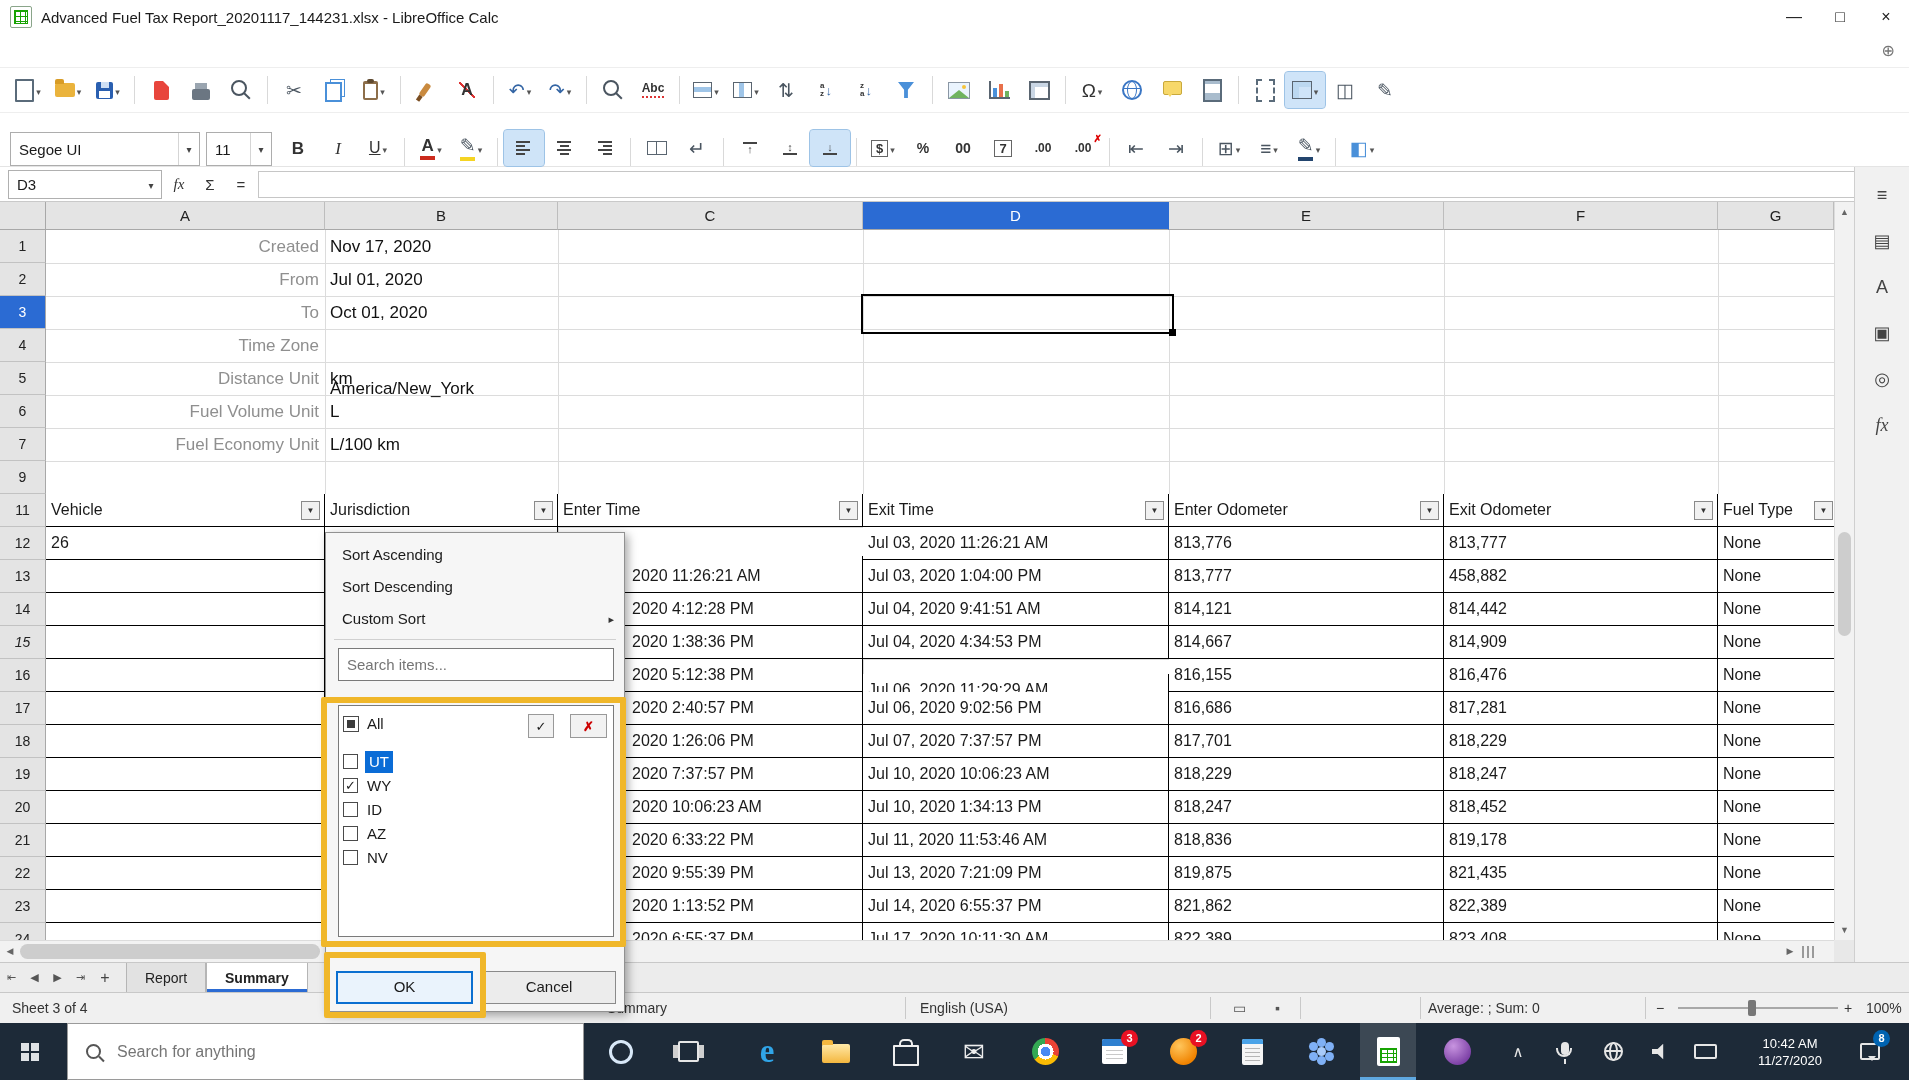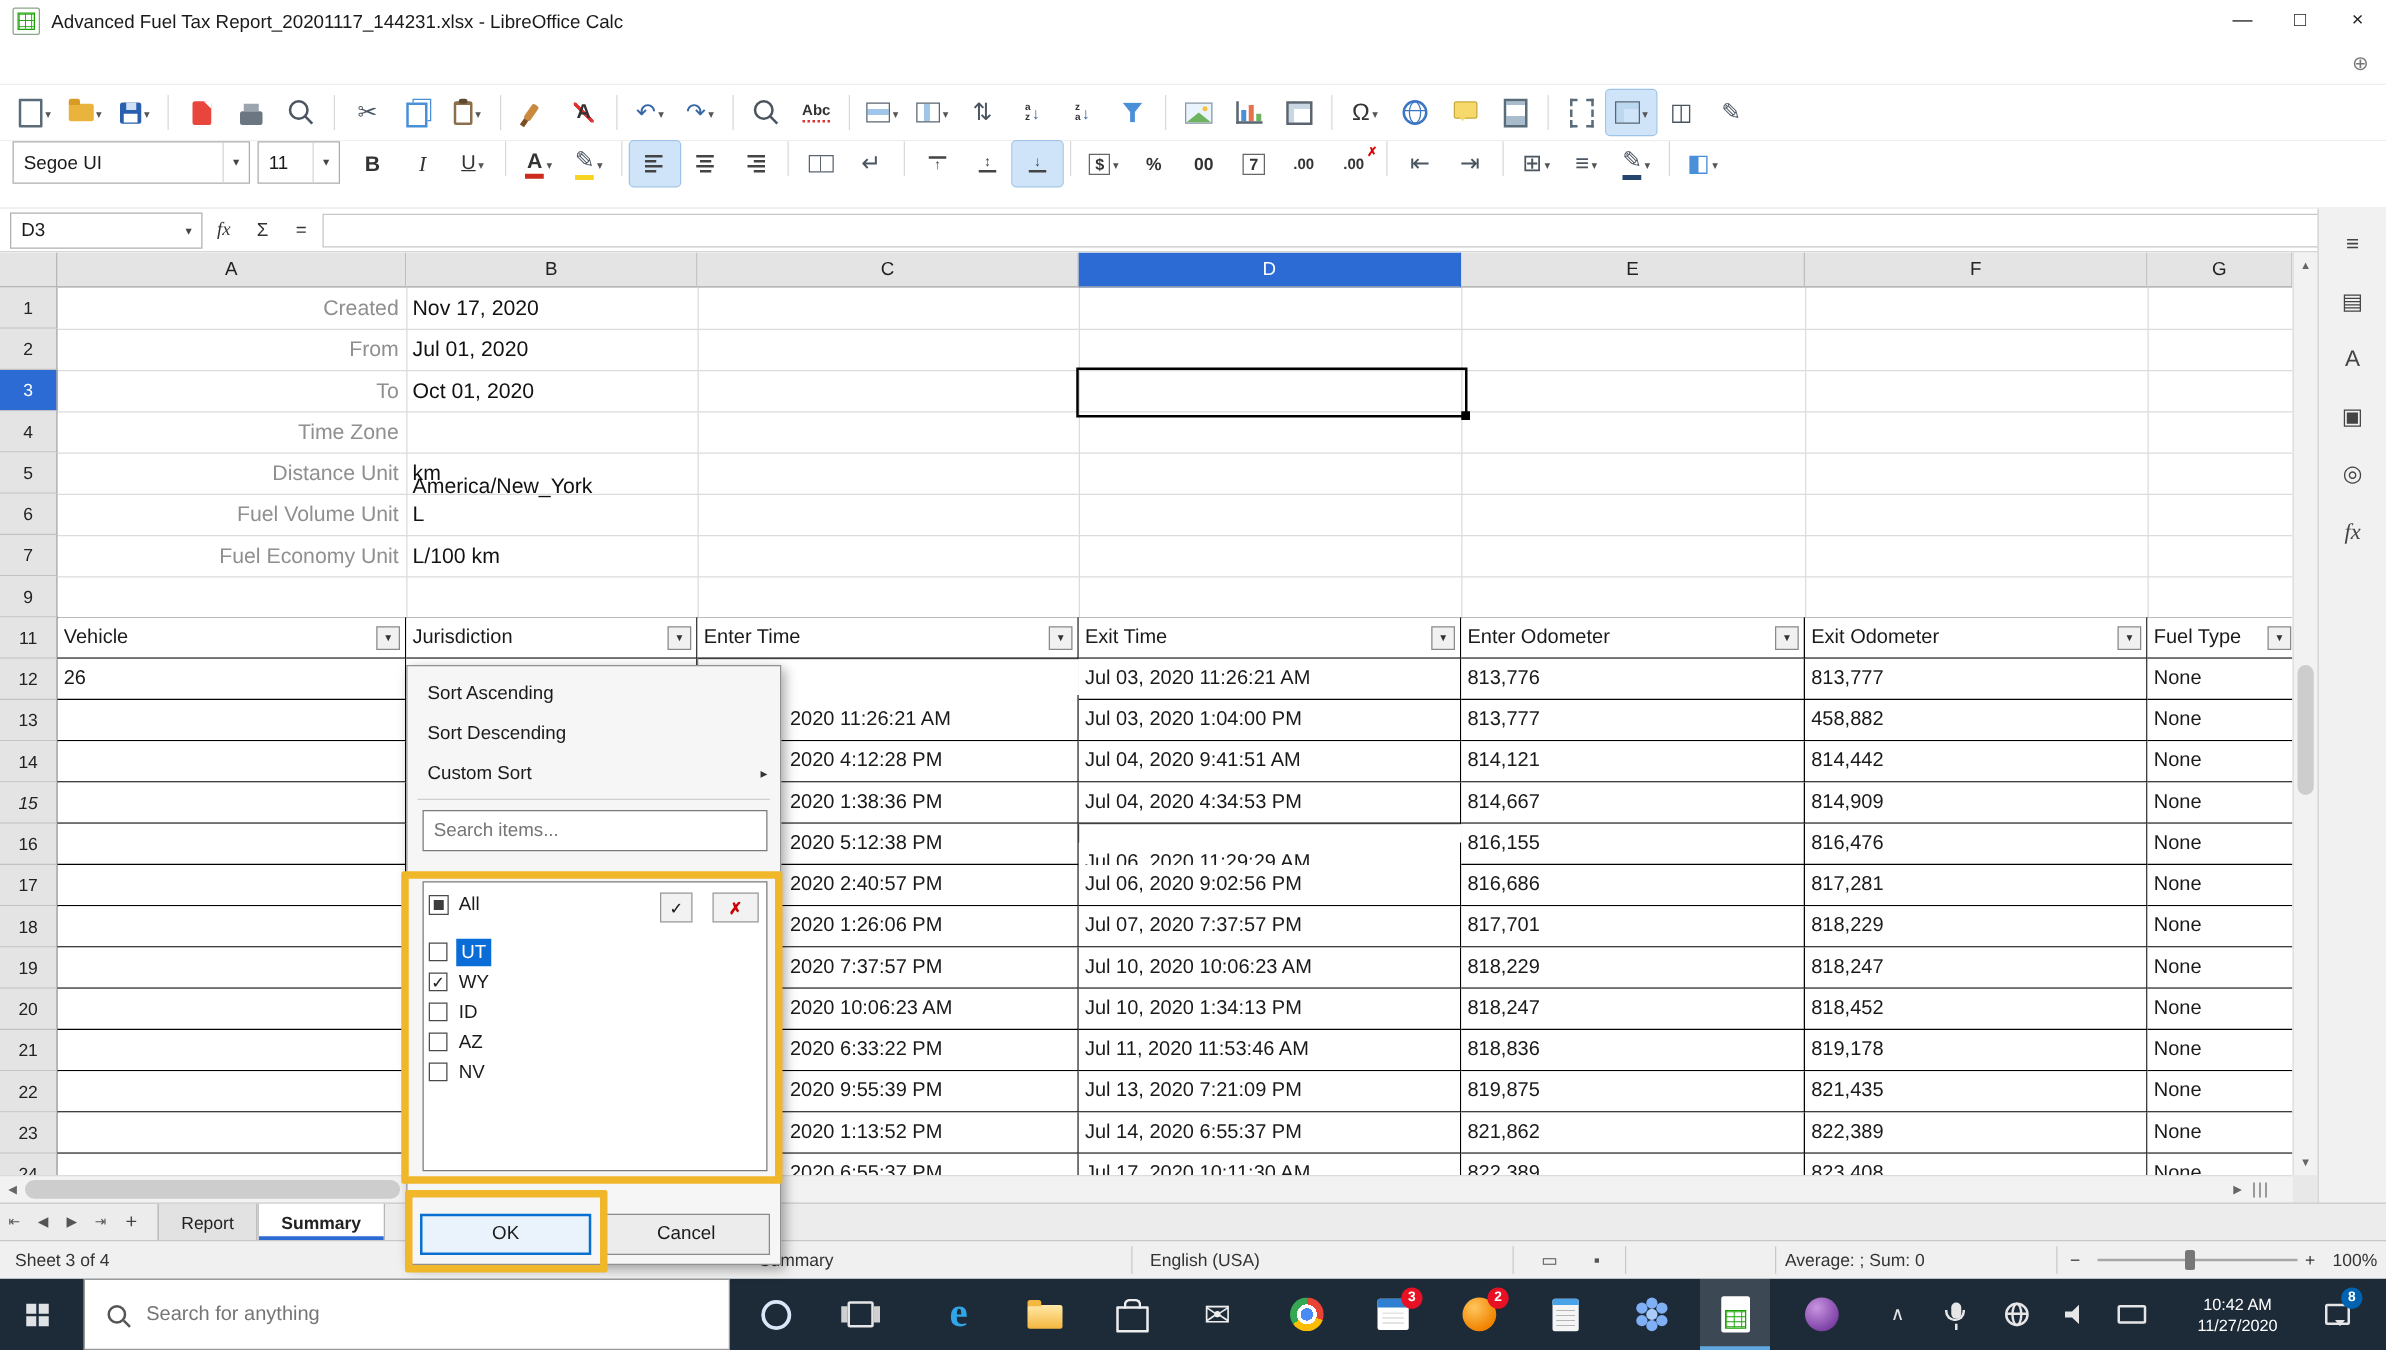--- a/index.html
+++ b/index.html
@@ -17,21 +17,21 @@
   #winctrl{margin-left:auto;display:flex}
   .winbtn{width:46px;height:34px;display:flex;align-items:center;justify-content:center;font-size:16px;color:#222}
 
   
   #menubar{position:absolute;left:0;top:34px;width:100%;height:33px;background:#fff;display:flex;align-items:center;padding-left:6px;box-sizing:border-box}
   .menu-item{padding:5px 10px;font-size:15px;border-radius:3px}
   #menu-right{margin-left:auto;margin-right:14px;display:flex;gap:10px;color:#777;font-size:16px}
 
   
   #tb1{position:absolute;left:0;top:67px;width:100%;height:46px;background:#fff;border-top:1px solid #eee;border-bottom:1px solid #eee;display:flex;align-items:center;padding-left:8px;box-sizing:border-box}
-  #tb2{position:absolute;left:0;top:113px;width:100%;height:54px;background:#fff;border-bottom:1px solid #e4e4e4;display:flex;align-items:flex-start;padding-left:10px;box-sizing:border-box}
+  #tb2{position:absolute;left:0;top:113px;width:100%;height:54px;background:#fff;border-bottom:1px solid #e4e4e4;display:flex;align-items:flex-end;padding-left:10px;box-sizing:border-box}
   .tbtn{height:36px;min-width:32px;padding:0 4px;display:flex;align-items:center;justify-content:center;border-radius:3px;position:relative;gap:2px;flex:none}
   .tactive{background:#cfe4f8;outline:1px solid #9dc3e6}
   .caret::after{content:'▾';font-size:9px;color:#555}
   .tsep{width:1px;height:28px;background:#d9d9d9;margin:0 6px;flex:none}
   .g{font-size:19px;line-height:1}
   .txtic{font-size:15px;color:#333;line-height:1}
   .fmtt{font-size:14px;font-weight:bold;color:#333}
   .fmts{font-size:12px;font-weight:bold;color:#333}
   .boxed{border:1px solid #666;padding:1px 4px;font-size:13px;font-weight:bold;color:#333}
   .b{font-weight:bold;font-size:17px}

